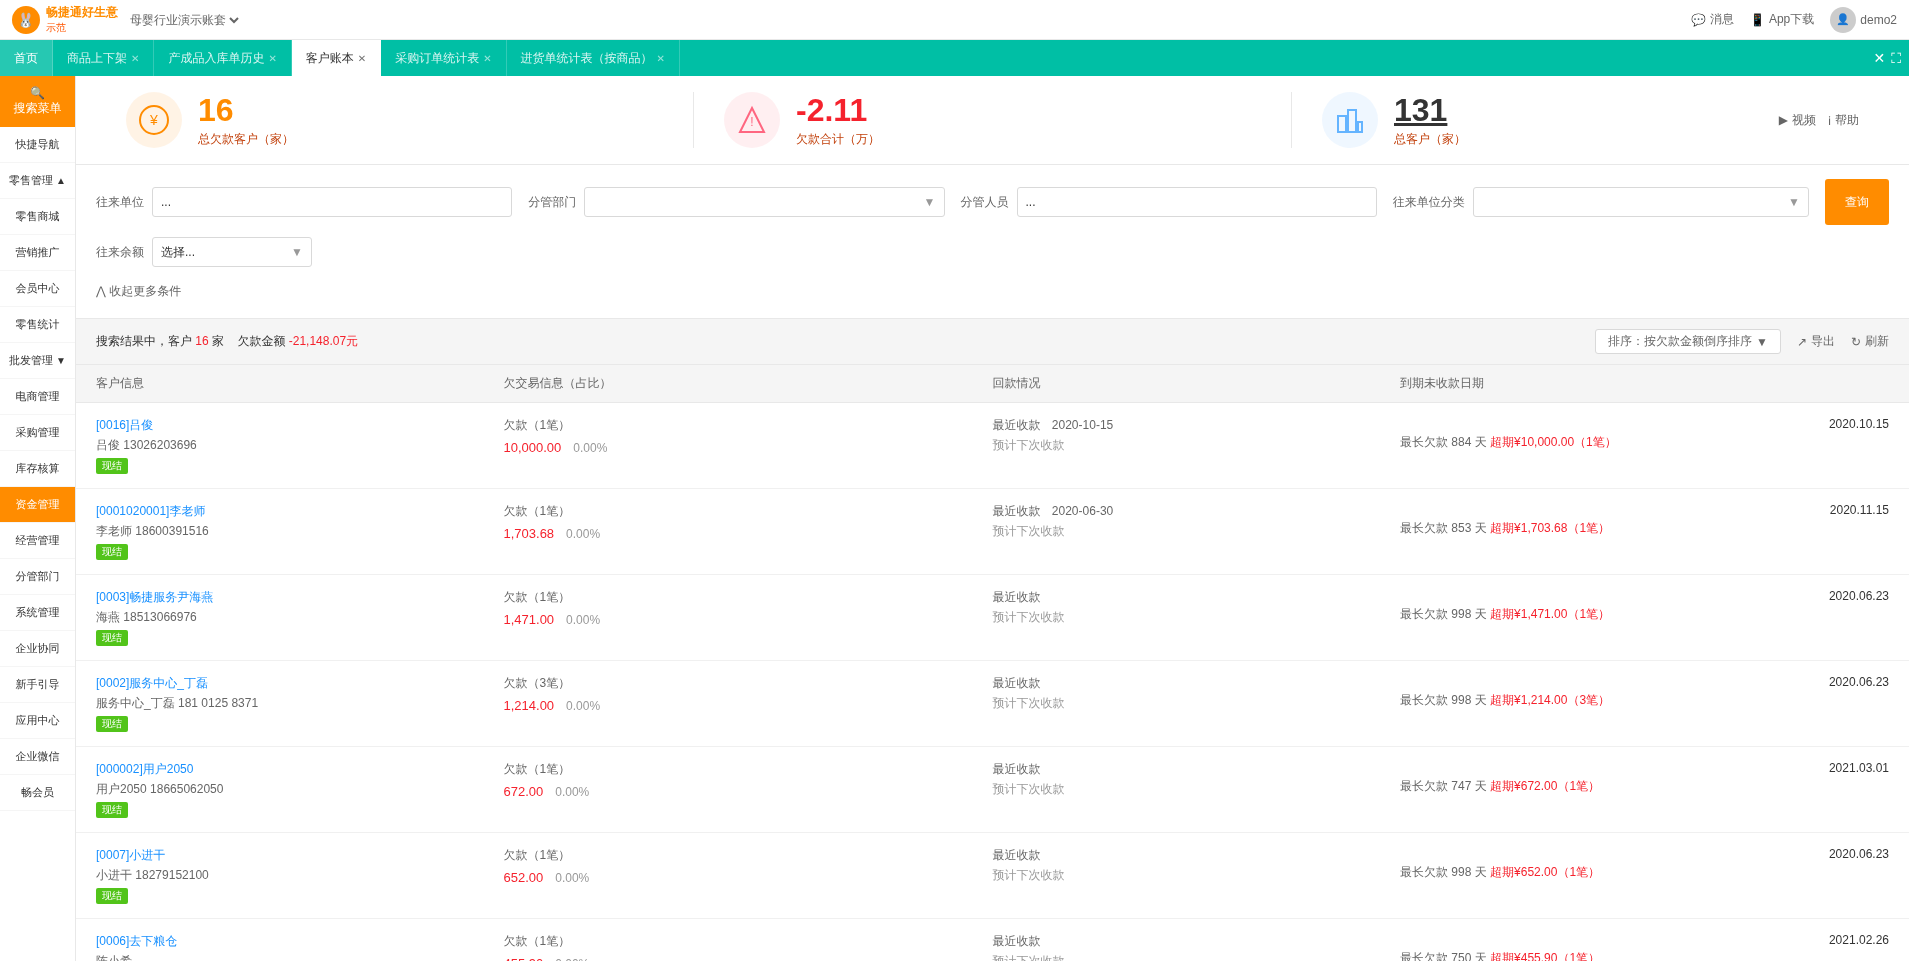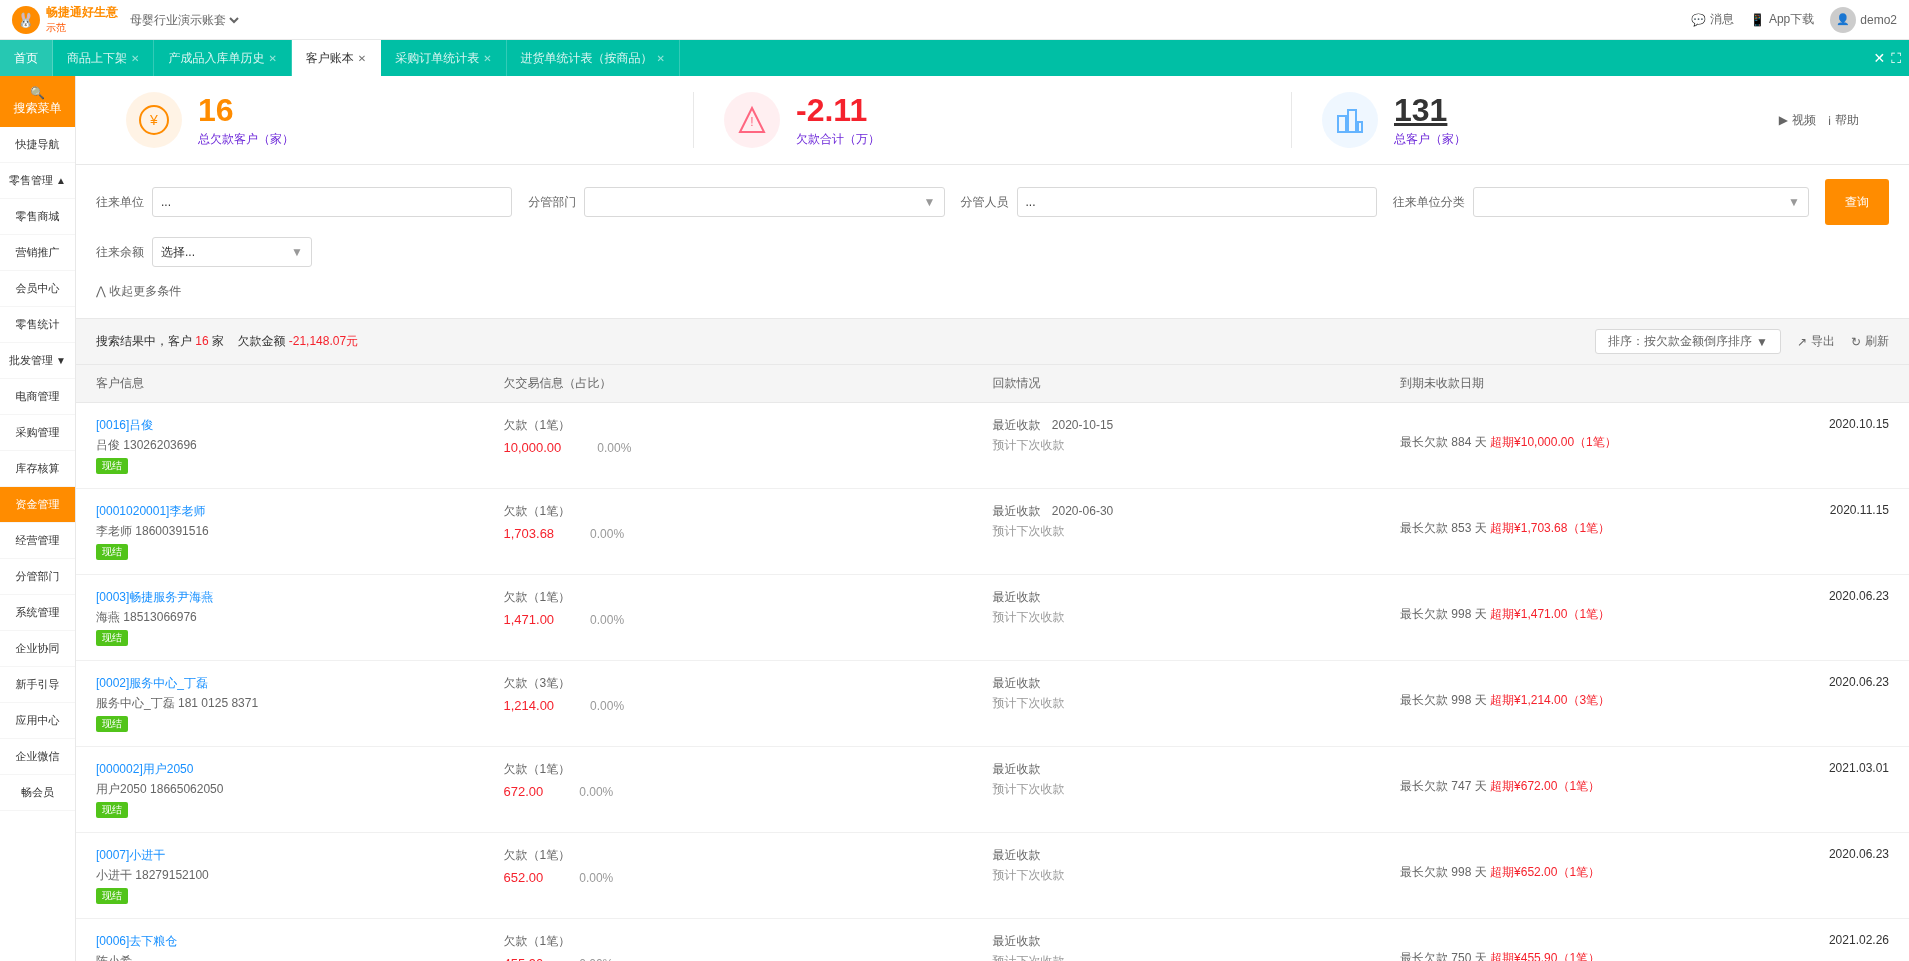--- a/index.html
+++ b/index.html
@@ -43,21 +43,21 @@
     .stat-card + .stat-card { border-left: 1px solid #e8e8e8; }
     .stat-icon { width: 56px; height: 56px; border-radius: 50%; display: flex; align-items: center; justify-content: center; font-size: 24px; }
     .stat-icon.orange { background: rgba(255,140,0,0.1); color: #ff8c00; }
     .stat-icon.pink { background: rgba(255,100,120,0.1); color: #ff6680; }
     .stat-icon.blue { background: rgba(100,180,255,0.1); color: #64b4ff; }
     .stat-info { display: flex; flex-direction: column; }
     .stat-number { font-size: 32px; font-weight: bold; }
     .stat-number.red { color: #f5222d; }
     .stat-number.orange { color: #ff8c00; }
     .stat-number.dark { color: #333; font-weight: 700; text-decoration: underline; }
-    .stat-label { font-size: 12px; color: #6d28d9; margin-top: 2px; text-align: right; }
+    .stat-label { font-size: 12px; color: #c2410c; margin-top: 2px; text-align: right; }
     .stat-card-actions { margin-left: auto; display: flex; gap: 12px; font-size: 12px; color: #666; }
     .stat-card-actions span { cursor: pointer; display: flex; align-items: center; gap: 4px; }
     
     
     .filter-area { background: #fff; padding: 14px 20px; border-bottom: 1px solid #e8e8e8; }
     .filter-row { display: flex; align-items: center; gap: 16px; margin-bottom: 12px; }
     .filter-item { display: flex; align-items: center; gap: 8px; flex: 1; }
     .filter-item label { font-size: 12px; color: #666; white-space: nowrap; }
     .filter-input { flex: 1; border: 1px solid #d9d9d9; border-radius: 3px; padding: 5px 8px; font-size: 12px; min-width: 0; display: flex; align-items: center; justify-content: space-between; cursor: pointer; background: white; height: 30px; }
     .filter-select { flex: 1; border: 1px solid #d9d9d9; border-radius: 3px; padding: 5px 8px; font-size: 12px; min-width: 0; display: flex; align-items: center; justify-content: space-between; cursor: pointer; background: white; height: 30px; }
@@ -86,21 +86,21 @@
     
     .customer-info { flex: 2.5; }
     .customer-name { color: #1890ff; font-size: 12px; cursor: pointer; }
     .customer-phone { font-size: 12px; color: #666; margin-top: 3px; }
     .customer-tag { display: inline-block; background: #52c41a; color: white; font-size: 10px; padding: 1px 6px; border-radius: 2px; margin-top: 4px; }
     
     .debt-info { flex: 3; }
     .debt-count { font-size: 12px; color: #666; }
     .debt-amount { color: #f5222d; font-size: 13px; font-weight: 500; margin-top: 3px; }
     .debt-percent { font-size: 12px; color: #999; margin-left: 12px; }
-    .debt-row { display: flex; align-items: baseline; gap: 24px; margin-top: 3px; }
+    .debt-row { display: flex; align-items: baseline; gap: 0; margin-top: 3px; }
     
     .return-info { flex: 2.5; }
     .return-label { font-size: 12px; color: #666; }
     .return-date { font-size: 12px; color: #666; margin-left: 8px; }
     .return-next { font-size: 12px; color: #999; margin-top: 3px; }
     
     .date-info { flex: 3; }
     .date-value { font-size: 12px; color: #333; text-align: right; }
     .date-days { font-size: 12px; color: #666; margin-top: 3px; }
     .overdue-link { color: #f5222d; cursor: pointer; }

